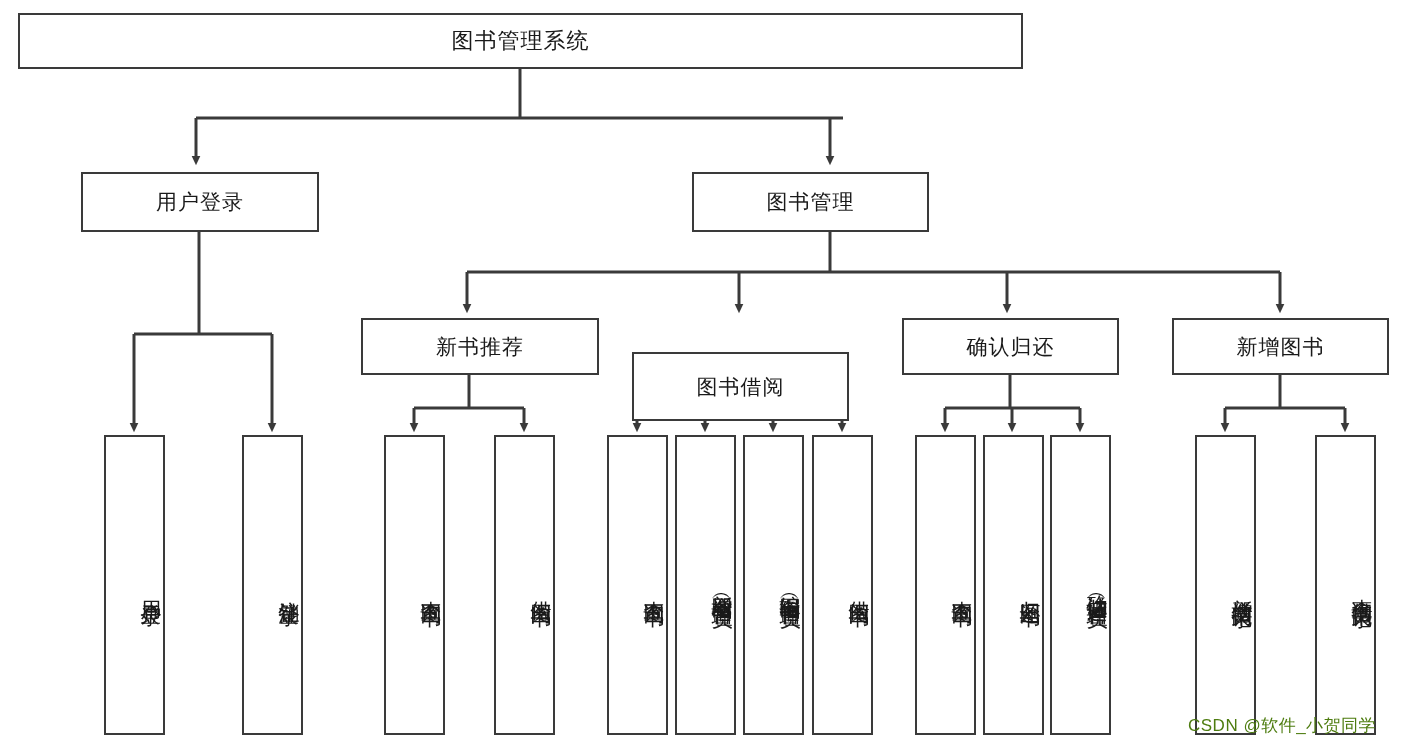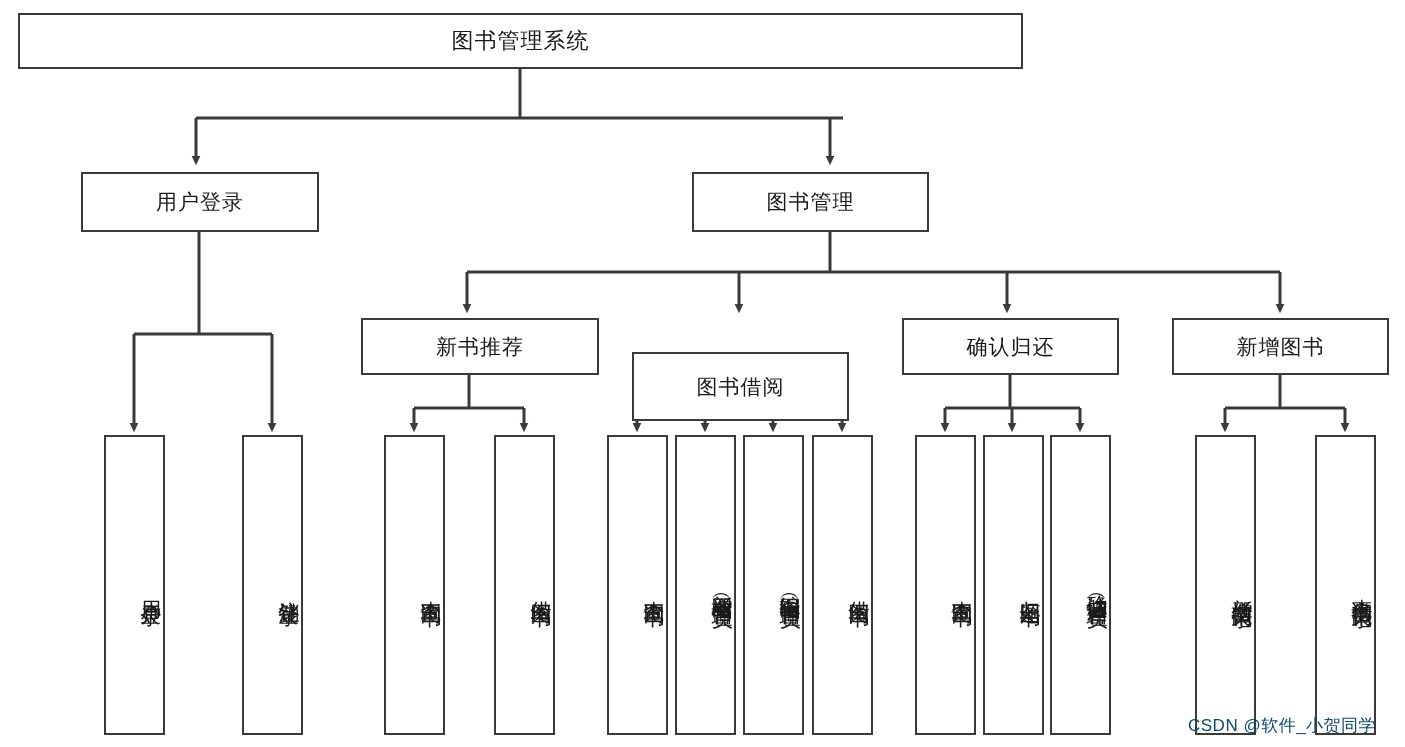--- a/index.html
+++ b/index.html
@@ -53,21 +53,21 @@
     justify-content: center;
     padding-top: 6px;
     white-space: normal;
   }
   .node-v.top-align {
     padding-top: 4px;
   }
   .watermark {
     position: absolute;
     font-size: 17px;
-    color: #0c4a6e;
+    color: #4d7c0f;
     white-space: nowrap;
     z-index: 5;
     letter-spacing: 0.5px;
   }
 </style>
 </head>
 <body>
 
 <div id="canvas">
 

